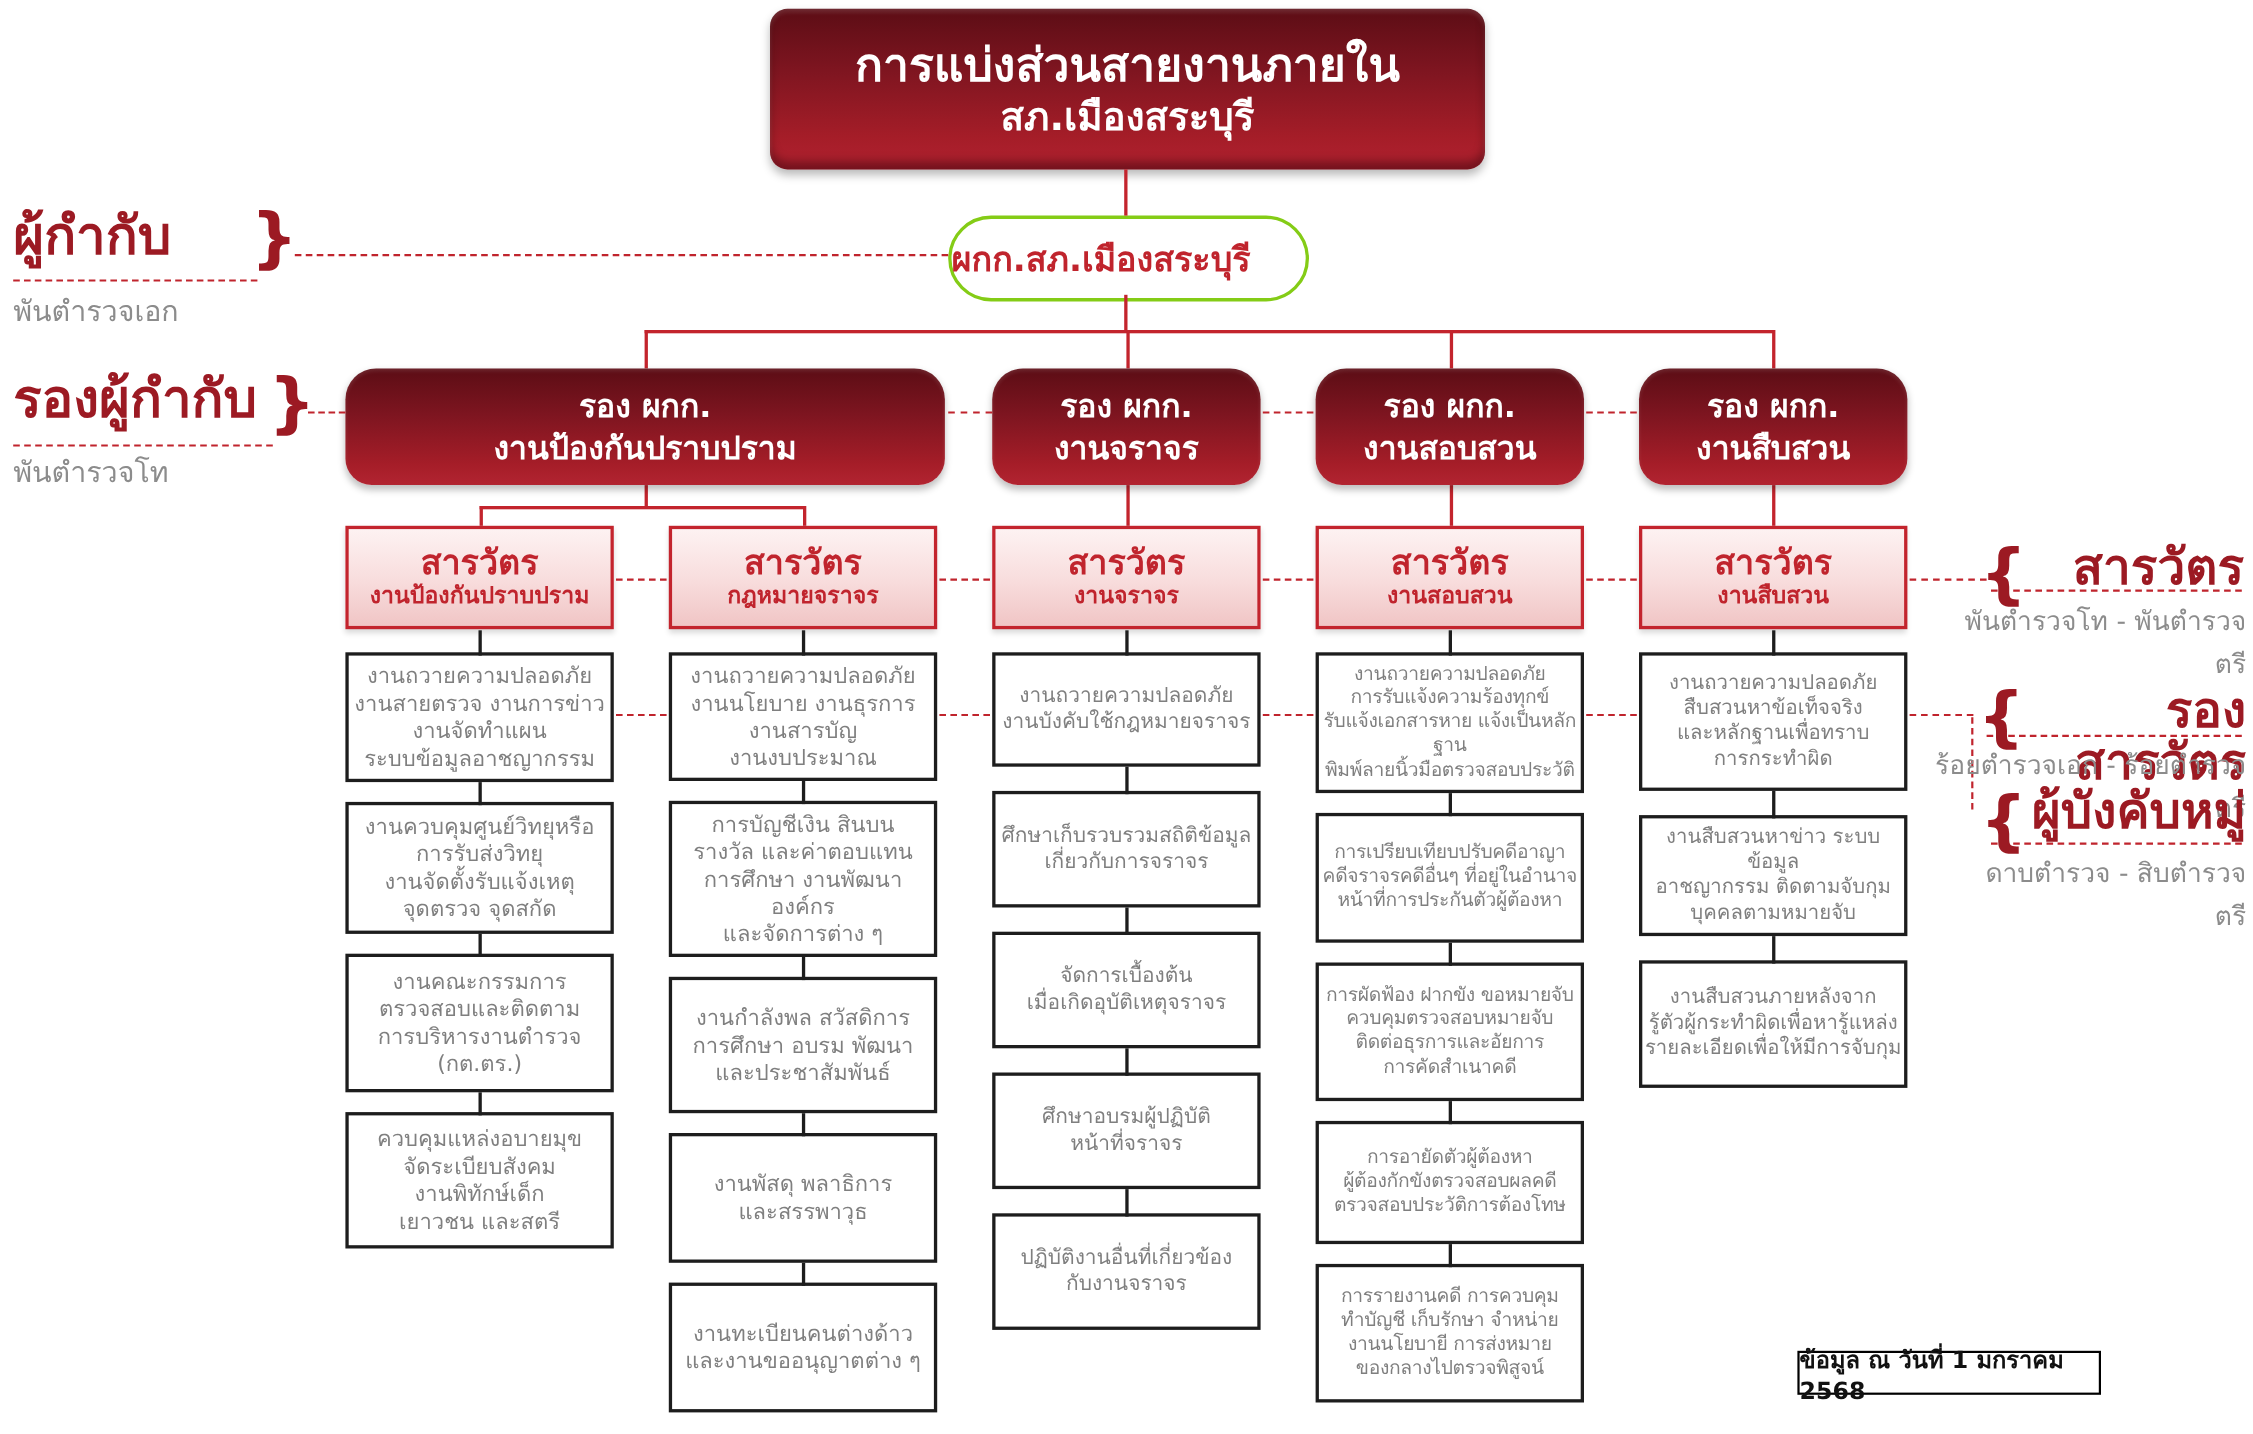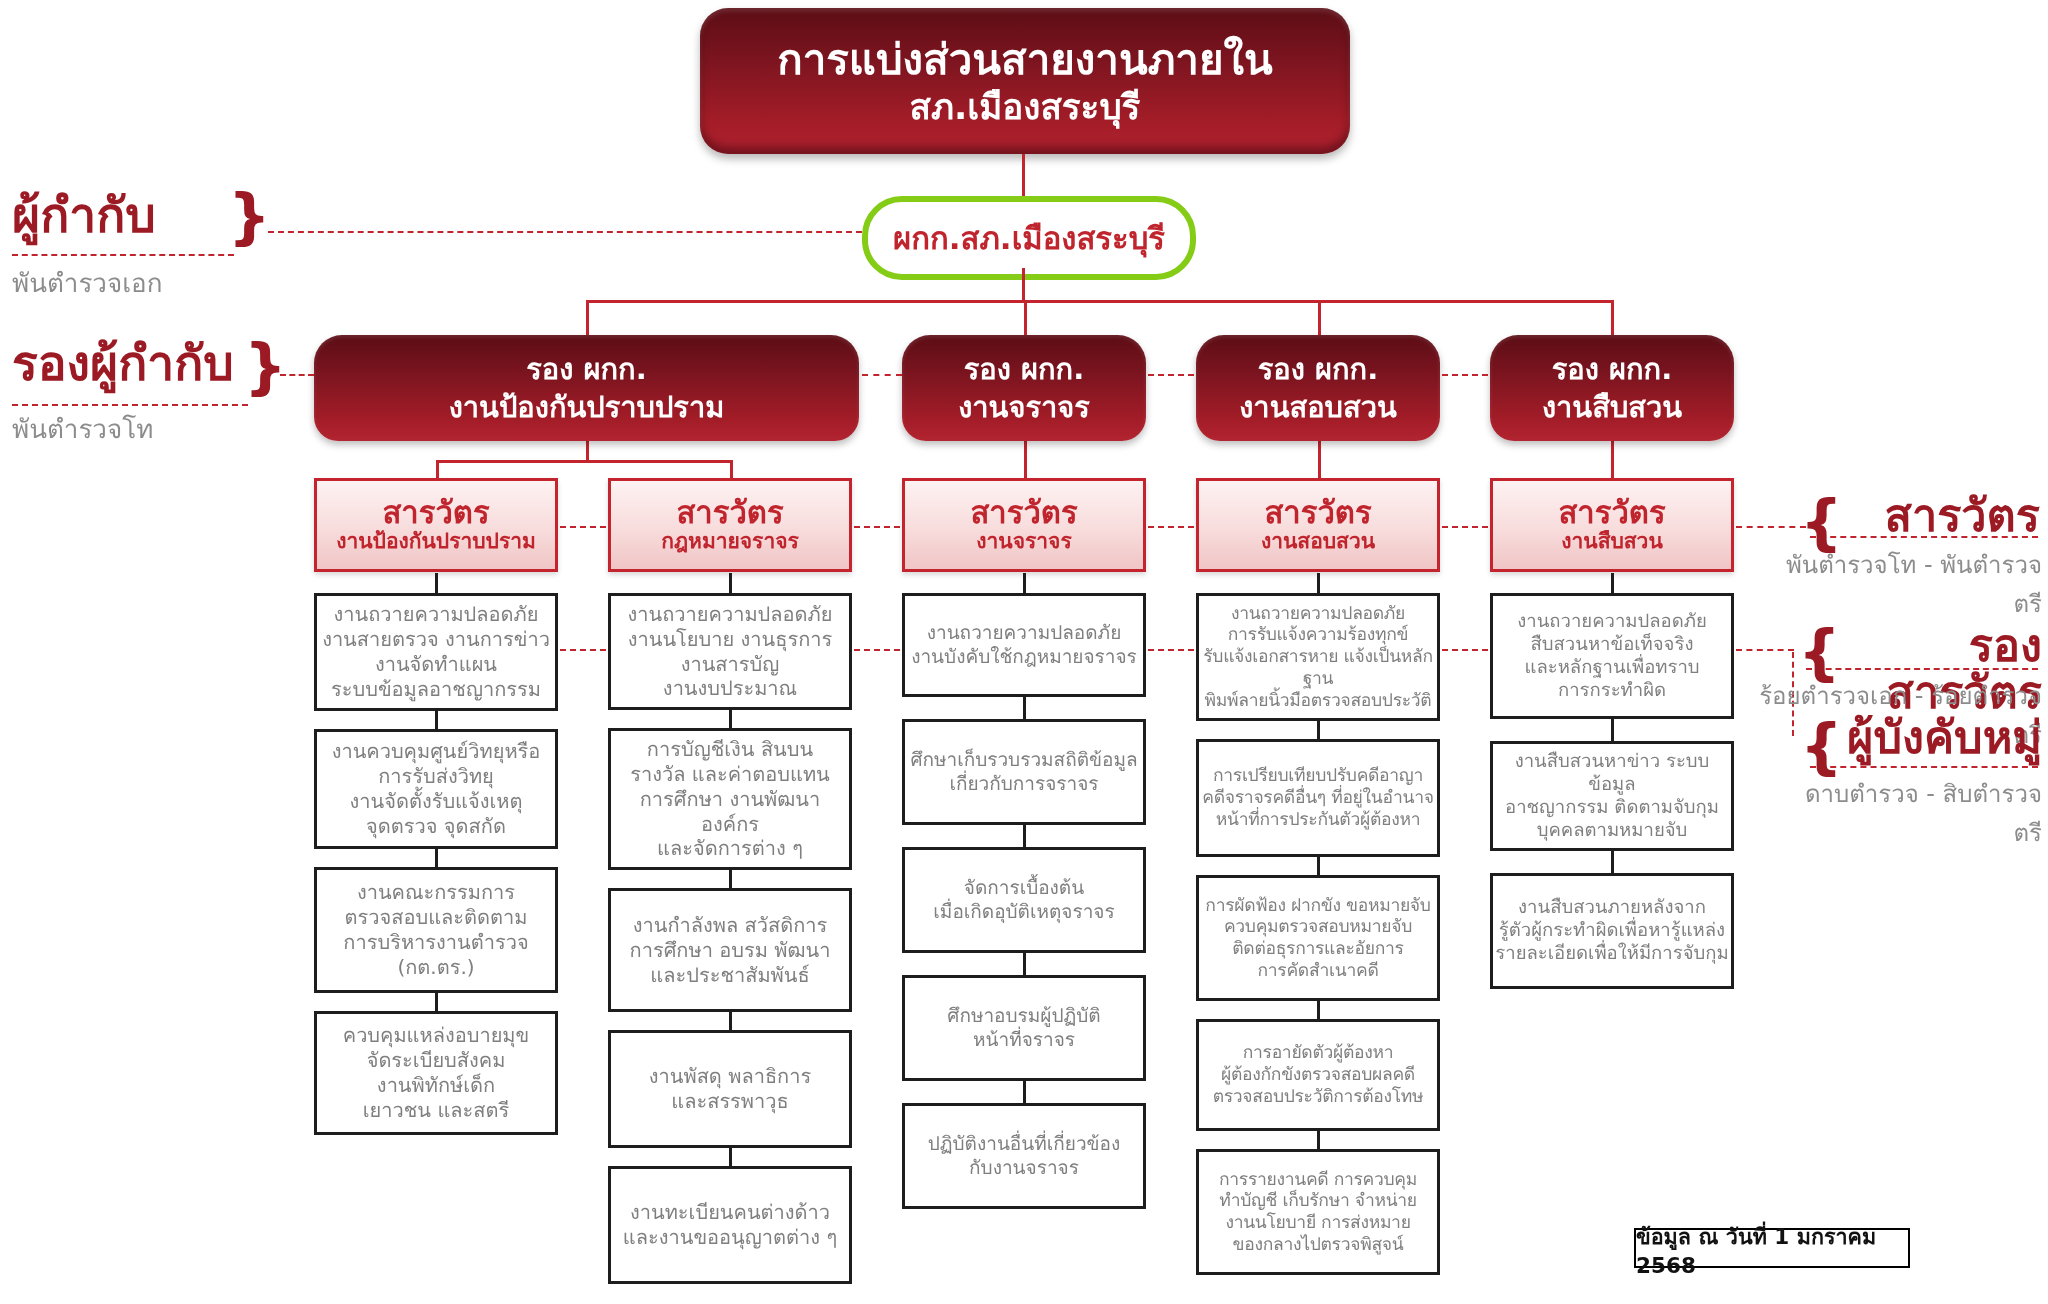--- a/index.html
+++ b/index.html
@@ -1,29 +1,29 @@
 <!DOCTYPE html>
 <html><head>
 <meta charset="utf-8">
 <style>
   html,body{margin:0;padding:0;background:#fff;}
   .canvas{position:relative;width:2048px;height:1304px;background:#ffffff;overflow:hidden;
           font-family:"DejaVu Sans","Liberation Sans",sans-serif;}
 
   
-  .title-box{position:absolute;left:700px;top:8px;width:650px;height:146px;border-radius:28px;
+  .title-box{position:absolute;left:700px;top:8px;width:650px;height:146px;border-radius:16px;
              background:linear-gradient(180deg,#5c0d15 0%,#7e1520 38%,#a51d28 80%,#b02130 100%);
              box-shadow:0 5px 9px rgba(0,0,0,.28), inset 0 3px 5px rgba(255,255,255,.14), inset 0 -7px 9px rgba(40,0,6,.45);
              display:flex;flex-direction:column;align-items:center;justify-content:center;color:#fff;text-align:center;}
   .title-box .l1{font-size:42px;font-weight:bold;line-height:1.25;}
   .title-box .l2{font-size:35px;font-weight:bold;line-height:1.2;}
 
   
-  .oval{position:absolute;left:862px;top:196px;width:322px;height:72px;border:6px solid #84cc16;border-radius:40px;
-        background:#fff;display:flex;align-items:center;justify-content:center;}
+  .oval{position:absolute;left:862px;top:196px;width:322px;height:72px;border:3px solid #84cc16;border-radius:40px;
+        background:#fff;display:flex;align-items:center;justify-content:flex-start;}
   .oval span{color:#c0242d;font-size:31px;font-weight:bold;}
 
   
   .dep{position:absolute;top:335px;height:106px;border-radius:28px 28px 24px 24px;
        background:linear-gradient(180deg,#5c0d15 0%,#7e1520 40%,#a51d28 82%,#b22431 100%);
        box-shadow:0 4px 7px rgba(0,0,0,.25), inset 0 2px 4px rgba(255,255,255,.12);
        display:flex;flex-direction:column;align-items:center;justify-content:center;color:#fff;text-align:center;}
   .dep .d1{font-size:29px;font-weight:bold;line-height:1.3;}
   .dep .d2{font-size:29px;font-weight:bold;line-height:1.25;}
   .dep1{left:314px;width:545px;}

